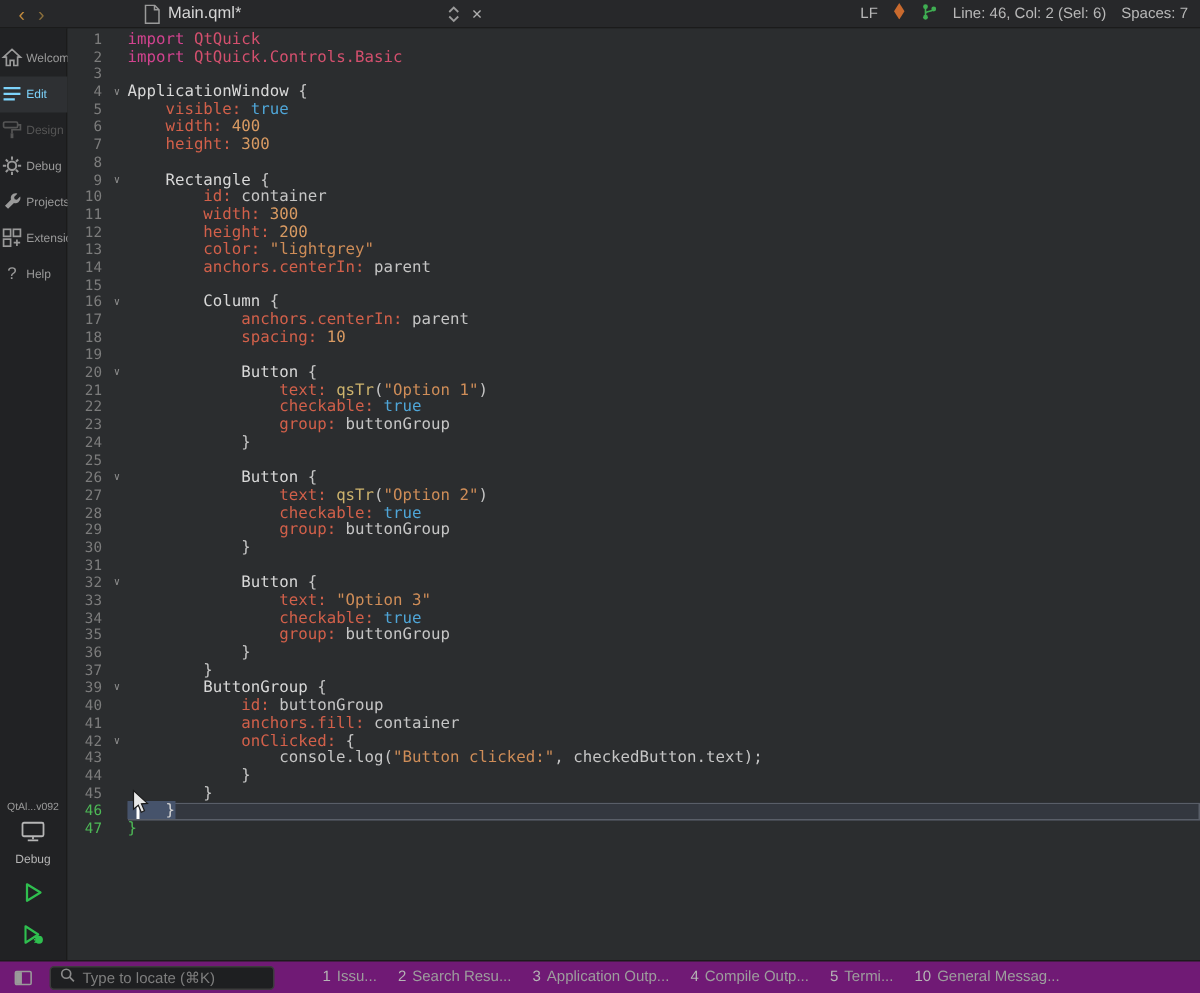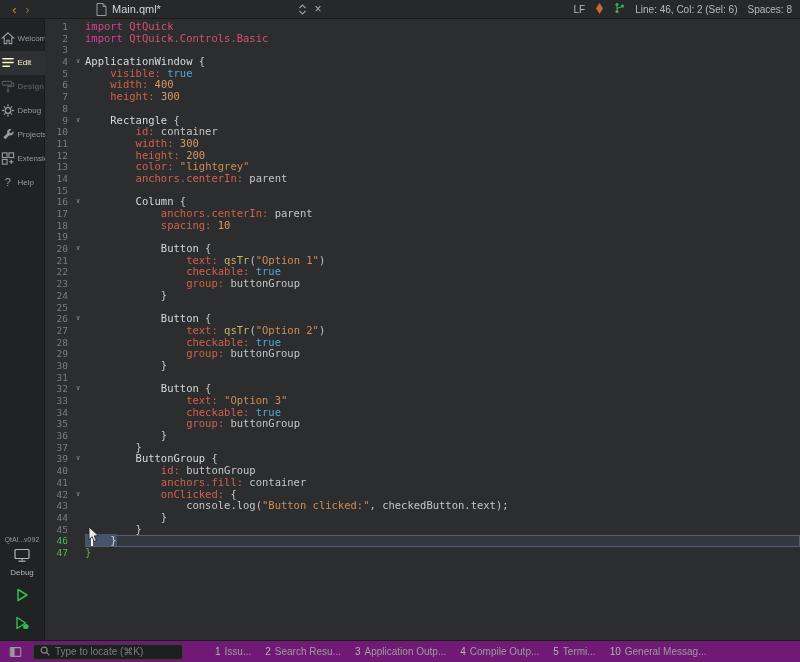--- a/index.html
+++ b/index.html
@@ -21,22 +21,22 @@
   .tright { margin-left:auto; display:flex; align-items:center; gap:10px; color:#b8b8b8; font-size:10px;justify-content:space-between; }
 
   
   .sidebar { position:absolute; left:0; top:19px; width:45px; height:621px;
     background:#212224; border-right:1px solid #1b1b1b;
     display:flex; flex-direction:column; align-items:center; padding-top:8px; }
   .mode { width:45px; padding:4px 0 5px 0; display:flex; align-items:center; gap:2px;
     color:#9a9a9a; }
   .mode .micon svg { display:block; }
   .mode .mlabel { font-size:8px; }
-  .mode.active { color:#fef9c3; background:#2e3033; }
-  .mode.disabled { color:#555;font-weight:bold; }
+  .mode.active { color:#7dd3fc; background:#2e3033; }
+  .mode.disabled { color:#555; }
   .kitblock { margin-top:auto; width:45px; display:flex; flex-direction:column; align-items:center; gap:2px; padding-bottom:4px; }
   .kitname { font-size:7px; color:#9a9a9a; white-space:nowrap; }
   .kitsel { display:flex; flex-direction:column; align-items:center; color:#b5b5b5; gap:1px; padding:3px 0; }
   .kitsel .klabel { font-size:8px; }
   .runbtn { padding:5px 0; }
   .runbtn svg { display:block; }
 
   
   .editor { position:absolute; left:45px; top:19px; right:0; bottom:22px;
     background:#2b2d2f; overflow:hidden; padding-top:2px;
@@ -103,21 +103,21 @@
       </span>
       <span>
         <svg width="11" height="12" viewBox="0 0 11 12">
             <circle cx="3" cy="2.5" r="1.6" fill="#3fae52"></circle>
             <circle cx="3" cy="9.5" r="1.6" fill="#3fae52"></circle>
             <circle cx="8.5" cy="4" r="1.6" fill="#3fae52"></circle>
             <path d="M3 4v4 M3 7c0-2 5.5-1 5.5-3" fill="none" stroke="#3fae52" stroke-width="1.1"></path>
           </svg>
       </span>
       <span>Line: 46, Col: 2 (Sel: 6)</span>
-      <span>Spaces: 8</span>
+      <span>Spaces: 7</span>
     </div>
   </div>
 
   <div class="sidebar">
     <div class="mode">
       <span class="micon">
         <svg width="16" height="15" viewBox="0 0 16 16">
             <path d="M8 2 L14 7.5 H12 V13.5 H9.3 V9.8 H6.7 V13.5 H4 V7.5 H2 Z" fill="none" stroke="currentColor" stroke-width="1.2"></path>
           </svg>
       </span>

